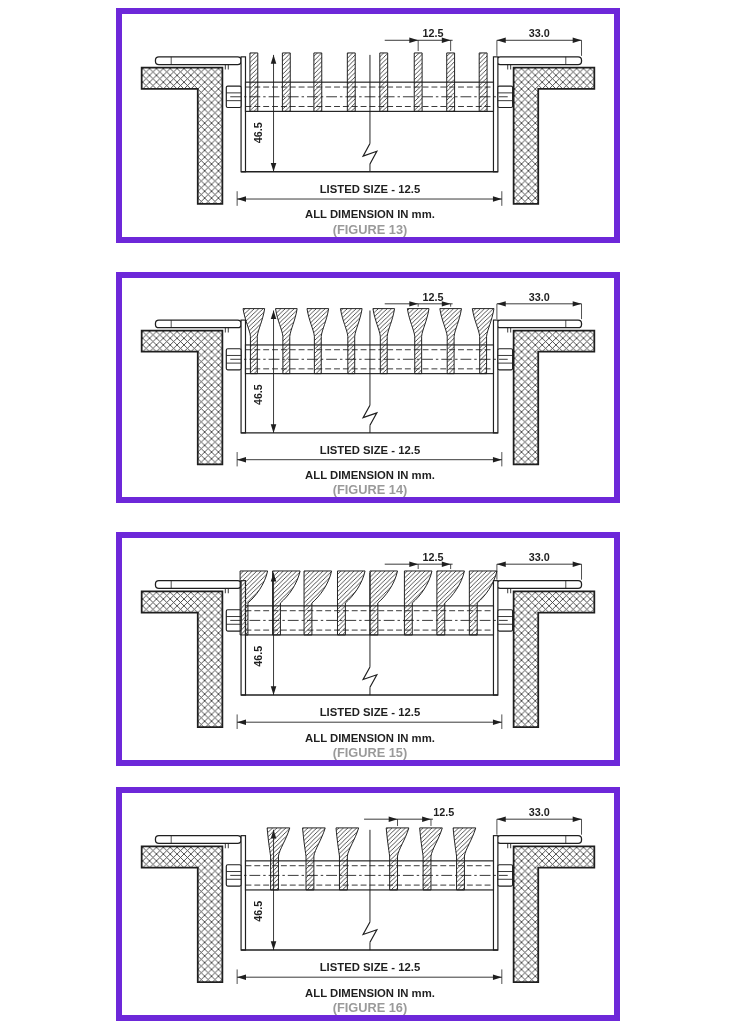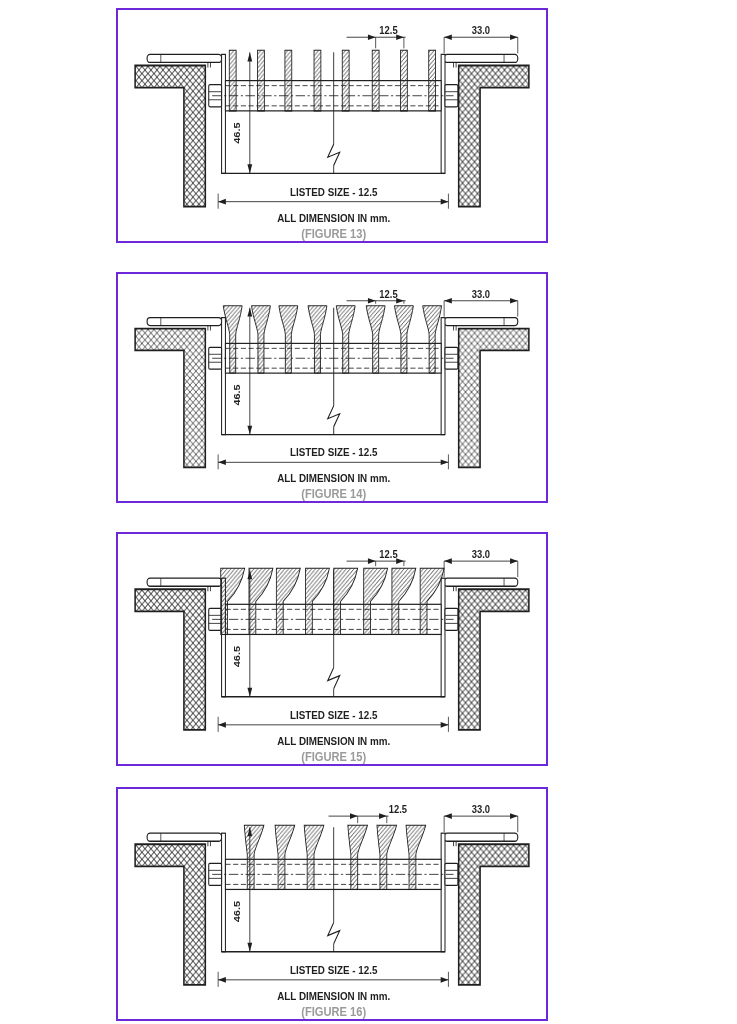--- a/index.html
+++ b/index.html
@@ -4,22 +4,22 @@
 <style>
   html,body{margin:0;padding:0;}
   body{
     width:737px;height:1024px;position:relative;
     background:#ffffff;
     font-family:"Liberation Sans", sans-serif;
     overflow:hidden;
   }
   .sheet{position:absolute;left:0;top:0;width:737px;height:1024px;background:#ffffff;}
   .panel{
-    position:absolute;left:116px;width:432px;
-    border:2px solid #6d28d9;background:#ffffff;
+    position:absolute;left:116px;width:504px;
+    border:6px solid #6d28d9;background:#ffffff;
     box-sizing:border-box;
     text-align:right;
   }
   .panel:nth-of-type(1){top:8px;height:235px;}
   .panel:nth-of-type(2){top:272px;height:231px;}
   .panel:nth-of-type(3){top:532px;height:234px;}
   .panel:nth-of-type(4){top:787px;height:234px;}
   .panel svg{display:block;width:100%;height:100%;}
   svg text{font-family:"Liberation Sans", sans-serif;font-weight:bold;}
 </style>

